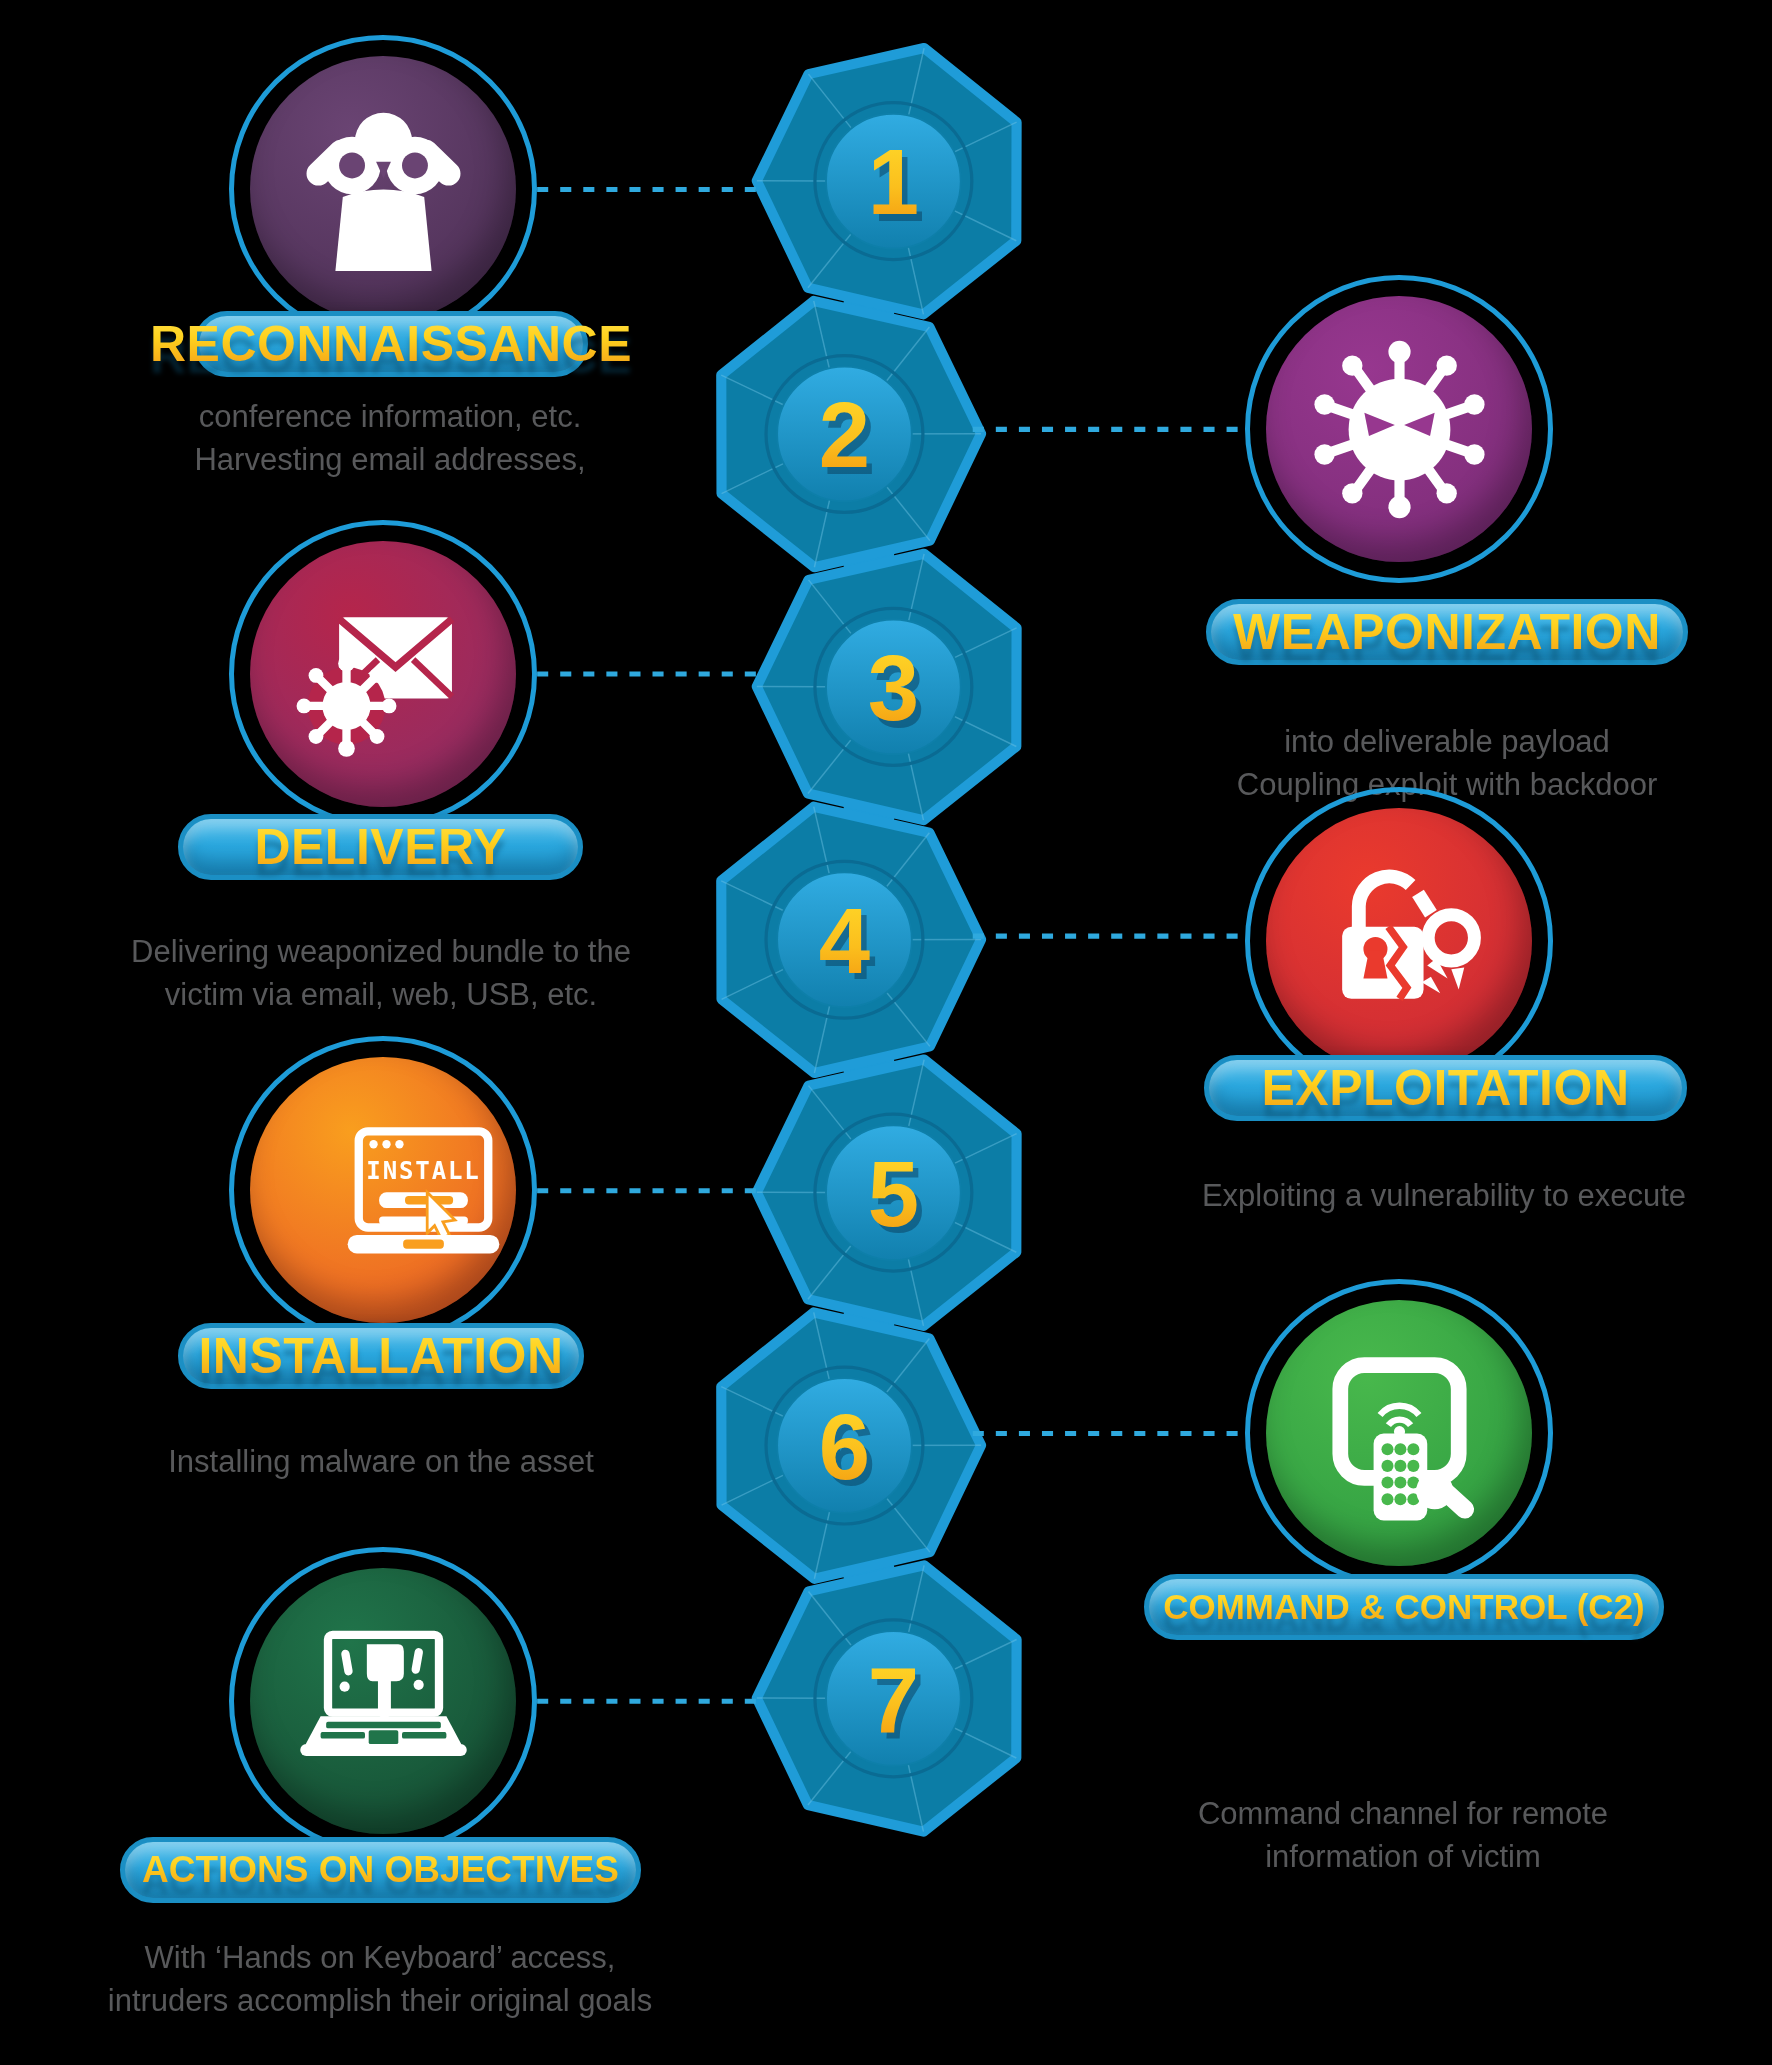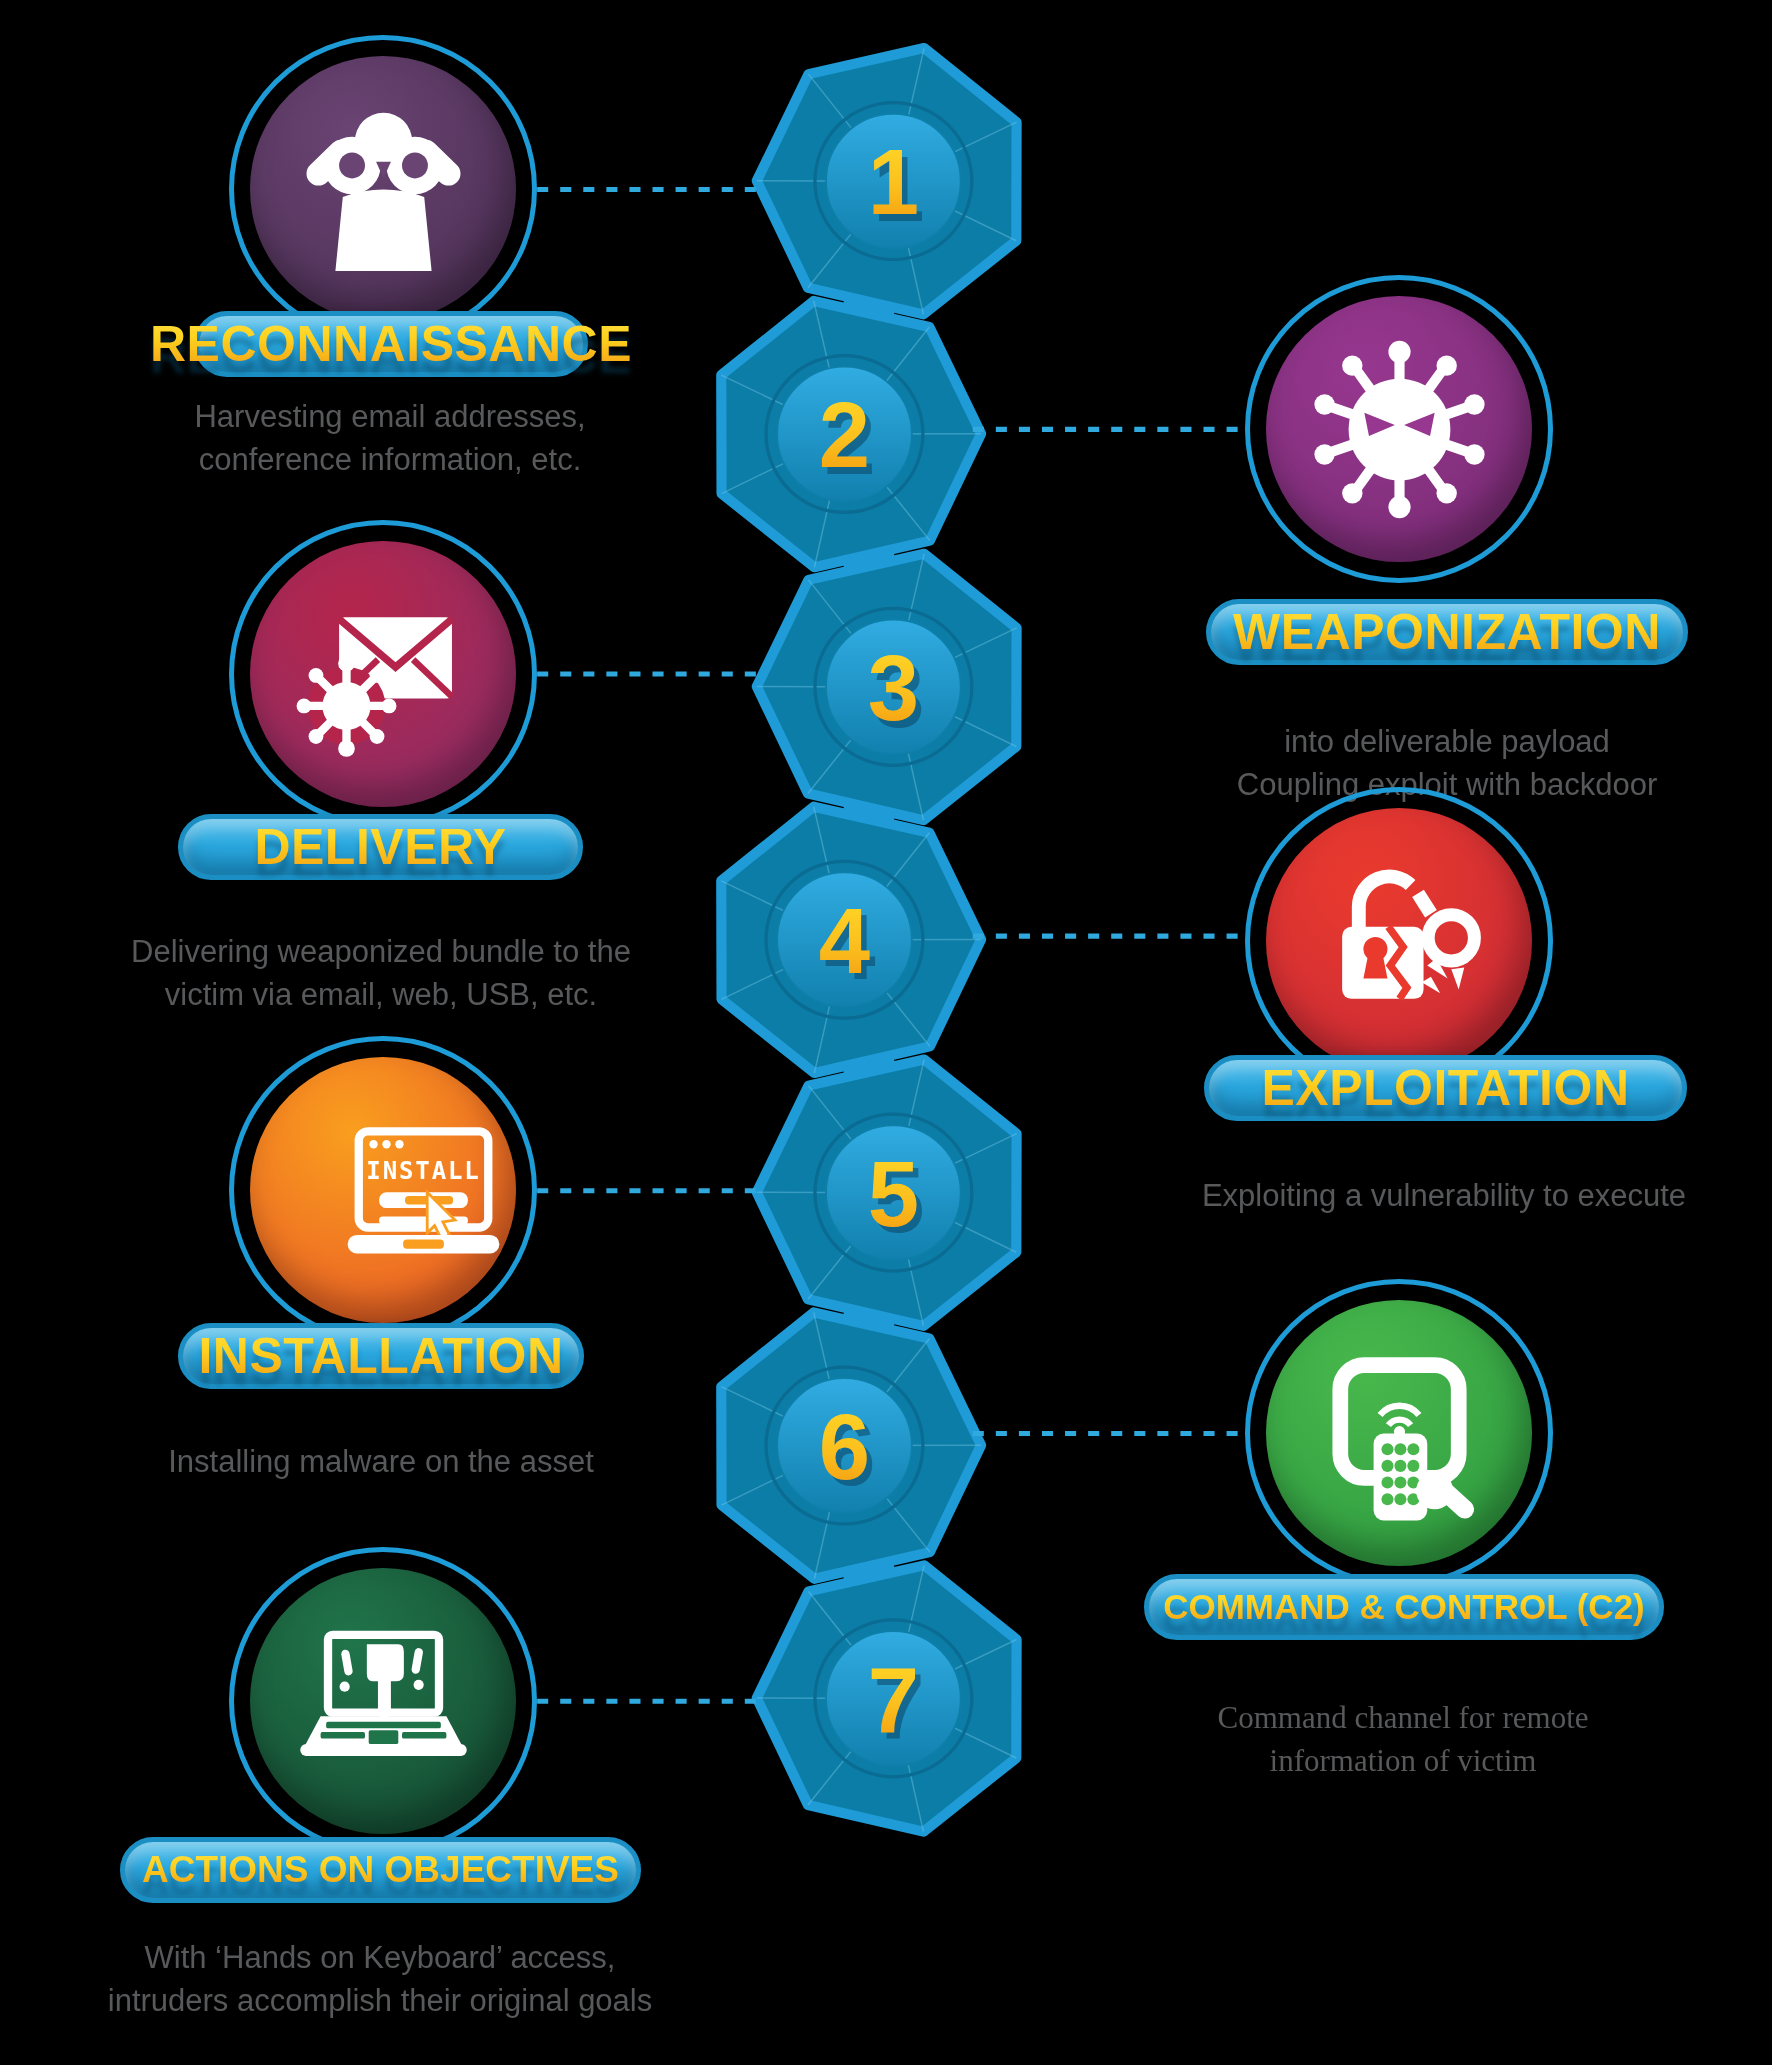--- a/index.html
+++ b/index.html
@@ -193,22 +193,22 @@
           <circle cx="-34" cy="-26" r="14" fill="currentColor"></circle>
           <circle cx="34" cy="-26" r="14" fill="currentColor"></circle>
           <path d="M -8 -30 L 8 -30 L 0 -12 Z" fill="currentColor"></path>
         </svg>
       </div>
     </div>
     <div class="pill" style="left:194px;top:311px;width:394px;">
       <span>RECONNAISSANCE</span>
     </div>
     <div class="desc" style="left:390px;top:395px;">
+      <div>conference information, etc.</div>
       <div>Harvesting email addresses,</div>
-      <div>conference information, etc.</div>
     </div>
   </div>
 
   <div class="stage">
     <div class="ring" style="left:1245px;top:275px;">
       <div class="disc" style="background: radial-gradient(circle at 38% 28%, rgb(151, 55, 143), rgb(123, 44, 118) 88%); color: rgb(151, 55, 143);">
         <svg viewBox="-100 -100 200 200">
           <g stroke="#fff" stroke-width="11" stroke-linecap="round">
             <line x1="0" y1="-50" x2="0" y2="-80"></line>
               <line x1="29" y1="-40" x2="47" y2="-65"></line>
@@ -379,21 +379,21 @@
           <g fill="#fff">
             <circle cx="38" cy="62" r="20"></circle>
             <rect x="34" y="54" width="52" height="20" rx="10" transform="rotate(42 50 66)"></rect>
           </g>
         </svg>
       </div>
     </div>
     <div class="pill small" style="left:1144px;top:1574px;width:520px;">
       <span>COMMAND &amp; CONTROL (C2)</span>
     </div>
-    <div class="desc" style="left:1403px;top:1696px;font-family:Liberation Serif, serif;">
+    <div class="desc" style="left:1403px;top:1792px;">
       <div>Command channel for remote</div>
       <div>information of victim</div>
     </div>
   </div>
 
   <div class="stage">
     <div class="ring" style="left:229px;top:1547px;">
       <div class="disc" style="background: radial-gradient(circle at 38% 28%, rgb(32, 116, 74), rgb(21, 77, 51) 88%); color: rgb(32, 116, 74);">
         <svg viewBox="-100 -100 200 200">
           <rect x="-60" y="-72" width="120" height="84" rx="5" stroke="#fff" stroke-width="9" fill="none"></rect>

